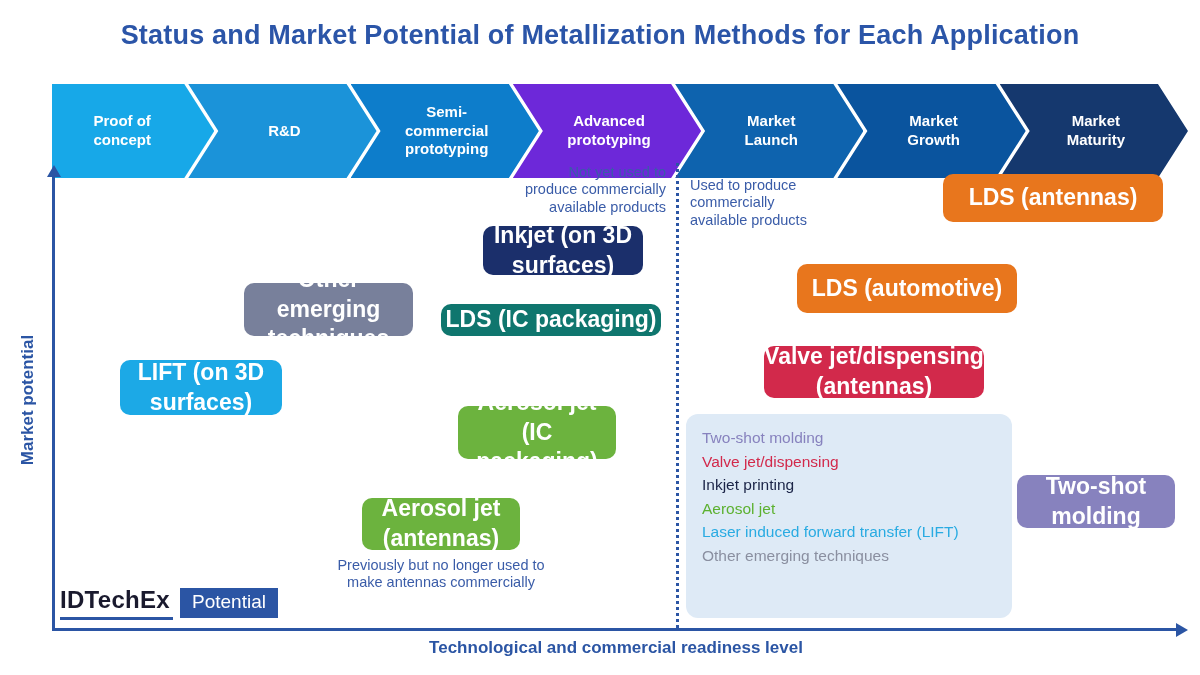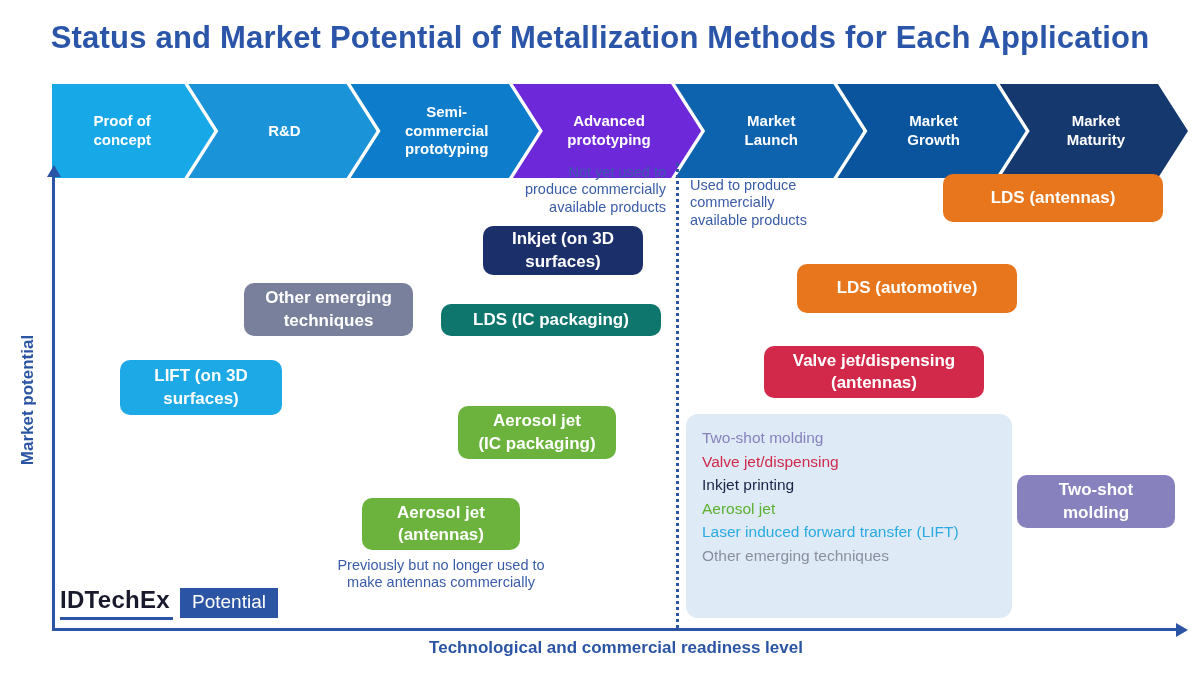--- a/index.html
+++ b/index.html
@@ -2,21 +2,21 @@
 <html><head>
 <meta charset="utf-8">
 <style>
   html,body{margin:0;padding:0;background:#ffffff;}
   #canvas{
     position:relative;width:1200px;height:675px;background:#ffffff;overflow:hidden;
     font-family:"Liberation Sans", sans-serif;
   }
   .page-title{
     position:absolute;left:0;top:20px;width:1200px;text-align:center;
-    font-size:31px;font-weight:bold;color:#2B55A8;letter-spacing:0.2px;
+    font-size:27px;font-weight:bold;color:#2B55A8;letter-spacing:0.2px;
   }
   
   .stage-band{
     position:absolute;left:52px;top:84px;width:1136px;height:94px;
     display:flex;flex-direction:row;align-items:stretch;
   }
   .chevron{
     flex:1 1 0;position:relative;display:flex;align-items:center;justify-content:center;
     color:#ffffff;font-weight:bold;font-size:15px;line-height:1.25;text-align:center;
     white-space:pre-line;
@@ -40,21 +40,21 @@
     position:absolute;left:-142px;top:390px;width:340px;height:20px;text-align:center;
     transform:rotate(-90deg);font-size:17px;font-weight:bold;color:#2B55A4;
   }
   .x-axis-label{
     position:absolute;left:52px;top:638px;width:1128px;text-align:center;
     font-size:17px;font-weight:bold;color:#2B55A4;
   }
   .divider-dotted{position:absolute;left:676px;top:163px;height:465px;width:0;
     border-left:3px dotted #2B55A4;}
   .method-box{
-    position:absolute;border-radius:10px;color:#ffffff;font-weight:bold;font-size:17px;
+    position:absolute;border-radius:10px;color:#ffffff;font-weight:bold;font-size:23px;
     line-height:1.3;display:flex;align-items:center;justify-content:center;text-align:center;
     white-space:pre-line;
   }
   .note{
     position:absolute;font-size:14.5px;line-height:1.2;color:#3A5CA8;white-space:pre-line;
   }
   .note.right{text-align:right;}
   .note.left{text-align:left;}
   .note.center{text-align:center;}
   

